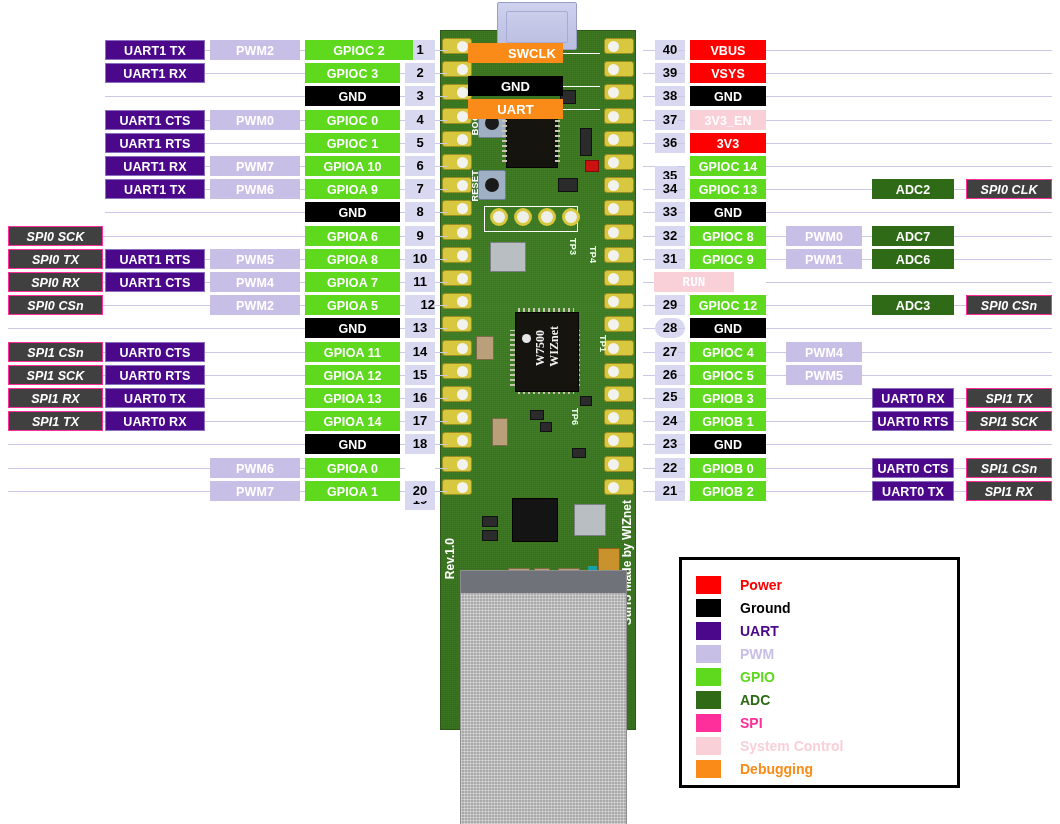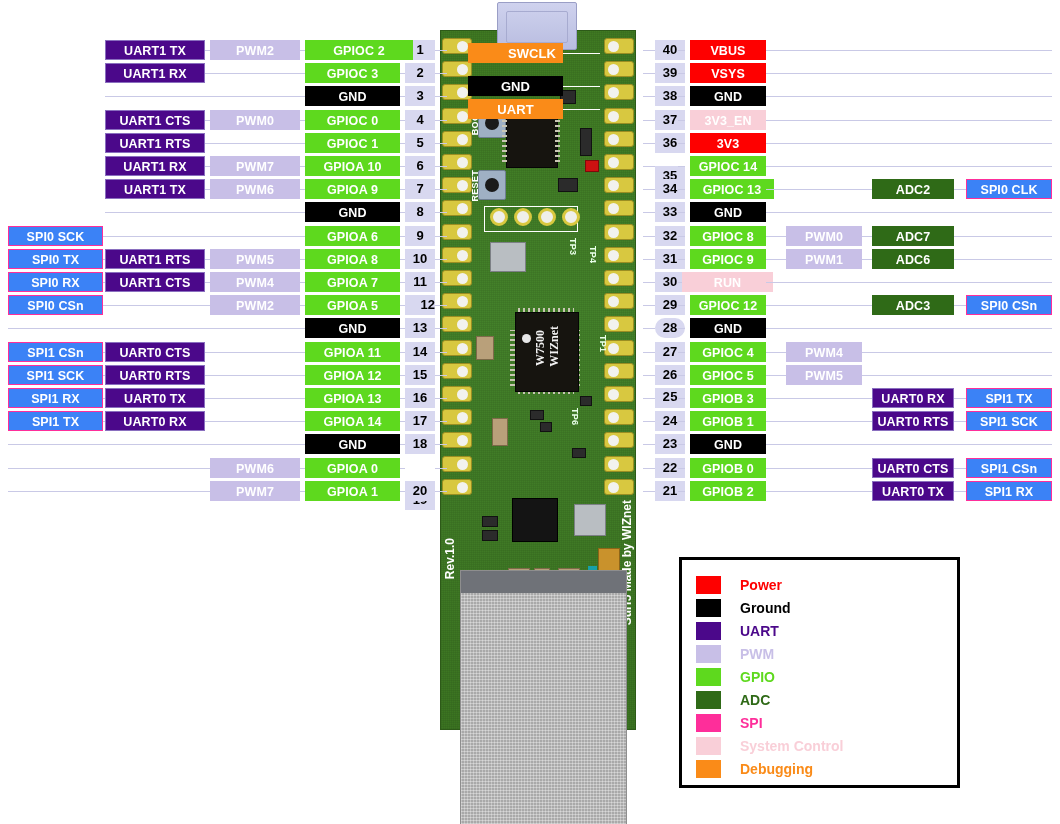--- a/index.html
+++ b/index.html
@@ -12,21 +12,21 @@
     position:absolute;height:20px;line-height:20px;text-align:center;
     font-size:12.5px;font-weight:bold;color:#ffffff;
     box-sizing:border-box;white-space:nowrap;letter-spacing:.1px;
   }
   .c-power  {background:#fe0000;border:1px solid #fe0000;}
   .c-ground {background:#000000;border:1px solid #000000;}
   .c-uart   {background:#4b088a;border:1px solid #8a6fbf;}
   .c-pwm    {background:#c8bfe7;border:1px solid #c8bfe7;color:#ffffff;}
   .c-gpio   {background:#5ed91e;border:1px solid #5ed91e;}
   .c-adc    {background:#2f6a17;border:1px solid #2f6a17;}
-  .c-spi    {background:#3b82f6;border:1px solid #fe2e9a;}
+  .c-spi    {background:#404040;border:1px solid #fe2e9a;font-style:italic;}
   .c-sys    {background:#f9cfd8;border:1px solid #f9cfd8;color:#ffffff;}
   .c-debug  {background:#fa8b18;border:1px solid #fa8b18;}
 
   
   .pinnum{
     position:absolute;width:30px;height:20px;line-height:20px;text-align:center;
     background:#d8d8f0;color:#000;font-size:13px;font-weight:bold;
     box-sizing:border-box;
   }
 
@@ -430,21 +430,21 @@
       <div class="wire" style="left: 643px; width: 12px; top: 166px;"></div>
       <div class="pinnum" style="left: 655px; top: 156px; margin-top: 10px;">35</div>
       <div class="wire" style="left: 678px; width: 7px; top: 166px;"></div>
       <div class="chip c-gpio" style="left: 690px; top: 156px; width: 76px;">GPIOC 14</div>
       <div class="wire" style="left: 766px; width: 96px; top: 166px;"></div>
       <div class="wire" style="left: 862px; width: 92px; top: 166px;"></div>
       <div class="wire" style="left: 954px; width: 98px; top: 166px;"></div>
       <div class="wire" style="left: 643px; width: 12px; top: 189.2px;"></div>
       <div class="pinnum" style="left: 655px; top: 179.2px;">34</div>
       <div class="wire" style="left: 678px; width: 7px; top: 189.2px;"></div>
-      <div class="chip c-gpio" style="left: 690px; top: 179.2px; width: 84px;">GPIOC 13</div>
+      <div class="chip c-gpio" style="left: 690px; top: 179.2px; width: 76px;">GPIOC 13</div>
       <div class="wire" style="left: 766px; width: 96px; top: 189.2px;"></div>
       <div class="chip c-adc" style="left: 872px; top: 179.2px; width: 82px;">ADC2</div>
       <div class="wire" style="left: 862px; width: 10px; top: 189.2px;"></div>
       <div class="chip c-spi" style="left: 966px; top: 179.2px; width: 86px;">SPI0 CLK</div>
       <div class="wire" style="left: 954px; width: 12px; top: 189.2px;"></div>
       <div class="wire" style="left: 643px; width: 12px; top: 212.4px;"></div>
       <div class="pinnum" style="left: 655px; top: 202.4px;">33</div>
       <div class="wire" style="left: 678px; width: 7px; top: 212.4px;"></div>
       <div class="chip c-ground" style="left: 690px; top: 202.4px; width: 76px;">GND</div>
       <div class="wire" style="left: 766px; width: 96px; top: 212.4px;"></div>
@@ -464,21 +464,21 @@
       <div class="wire" style="left: 678px; width: 7px; top: 258.8px;"></div>
       <div class="chip c-gpio" style="left: 690px; top: 248.8px; width: 76px;">GPIOC 9</div>
       <div class="chip c-pwm" style="left: 786px; top: 248.8px; width: 76px;">PWM1</div>
       <div class="wire" style="left: 766px; width: 20px; top: 258.8px;"></div>
       <div class="chip c-adc" style="left: 872px; top: 248.8px; width: 82px;">ADC6</div>
       <div class="wire" style="left: 862px; width: 10px; top: 258.8px;"></div>
       <div class="wire" style="left: 954px; width: 98px; top: 258.8px;"></div>
       <div class="wire" style="left: 643px; width: 12px; top: 282px;"></div>
       <div class="pinnum" style="left: 655px; top: 272px;">30</div>
       <div class="wire" style="left: 678px; width: 7px; top: 282px;"></div>
-      <div class="chip c-sys" style="left: 682px; top: 272px; width: 91px;">RUN</div>
+      <div class="chip c-sys" style="left: 654px; top: 272px; width: 80px; font-family: Liberation Mono, monospace;">RUN</div>
       <div class="wire" style="left: 766px; width: 96px; top: 282px;"></div>
       <div class="wire" style="left: 862px; width: 92px; top: 282px;"></div>
       <div class="wire" style="left: 954px; width: 98px; top: 282px;"></div>
       <div class="wire" style="left: 643px; width: 12px; top: 305.2px;"></div>
       <div class="pinnum" style="left: 655px; top: 295.2px;">29</div>
       <div class="wire" style="left: 678px; width: 7px; top: 305.2px;"></div>
       <div class="chip c-gpio" style="left: 690px; top: 295.2px; width: 76px;">GPIOC 12</div>
       <div class="wire" style="left: 766px; width: 96px; top: 305.2px;"></div>
       <div class="chip c-adc" style="left: 872px; top: 295.2px; width: 82px;">ADC3</div>
       <div class="wire" style="left: 862px; width: 10px; top: 305.2px;"></div>

